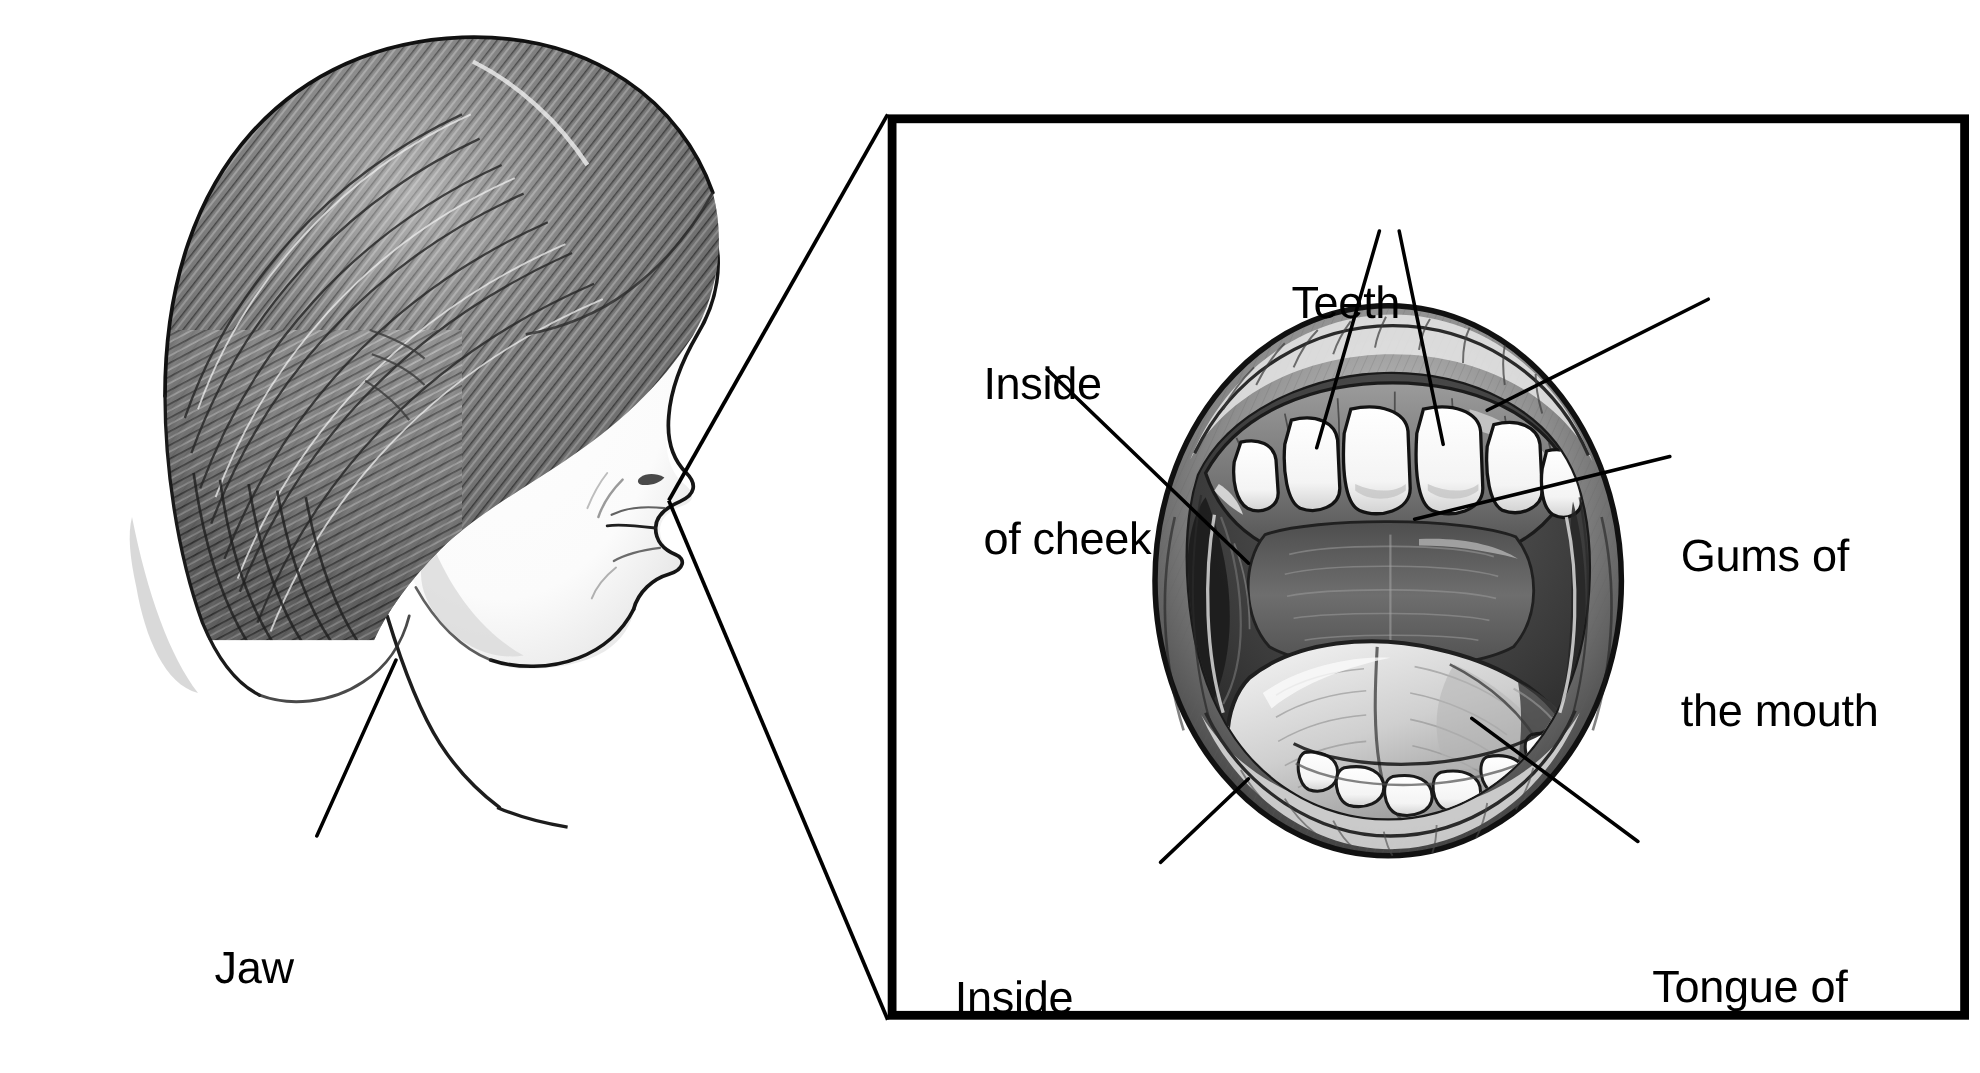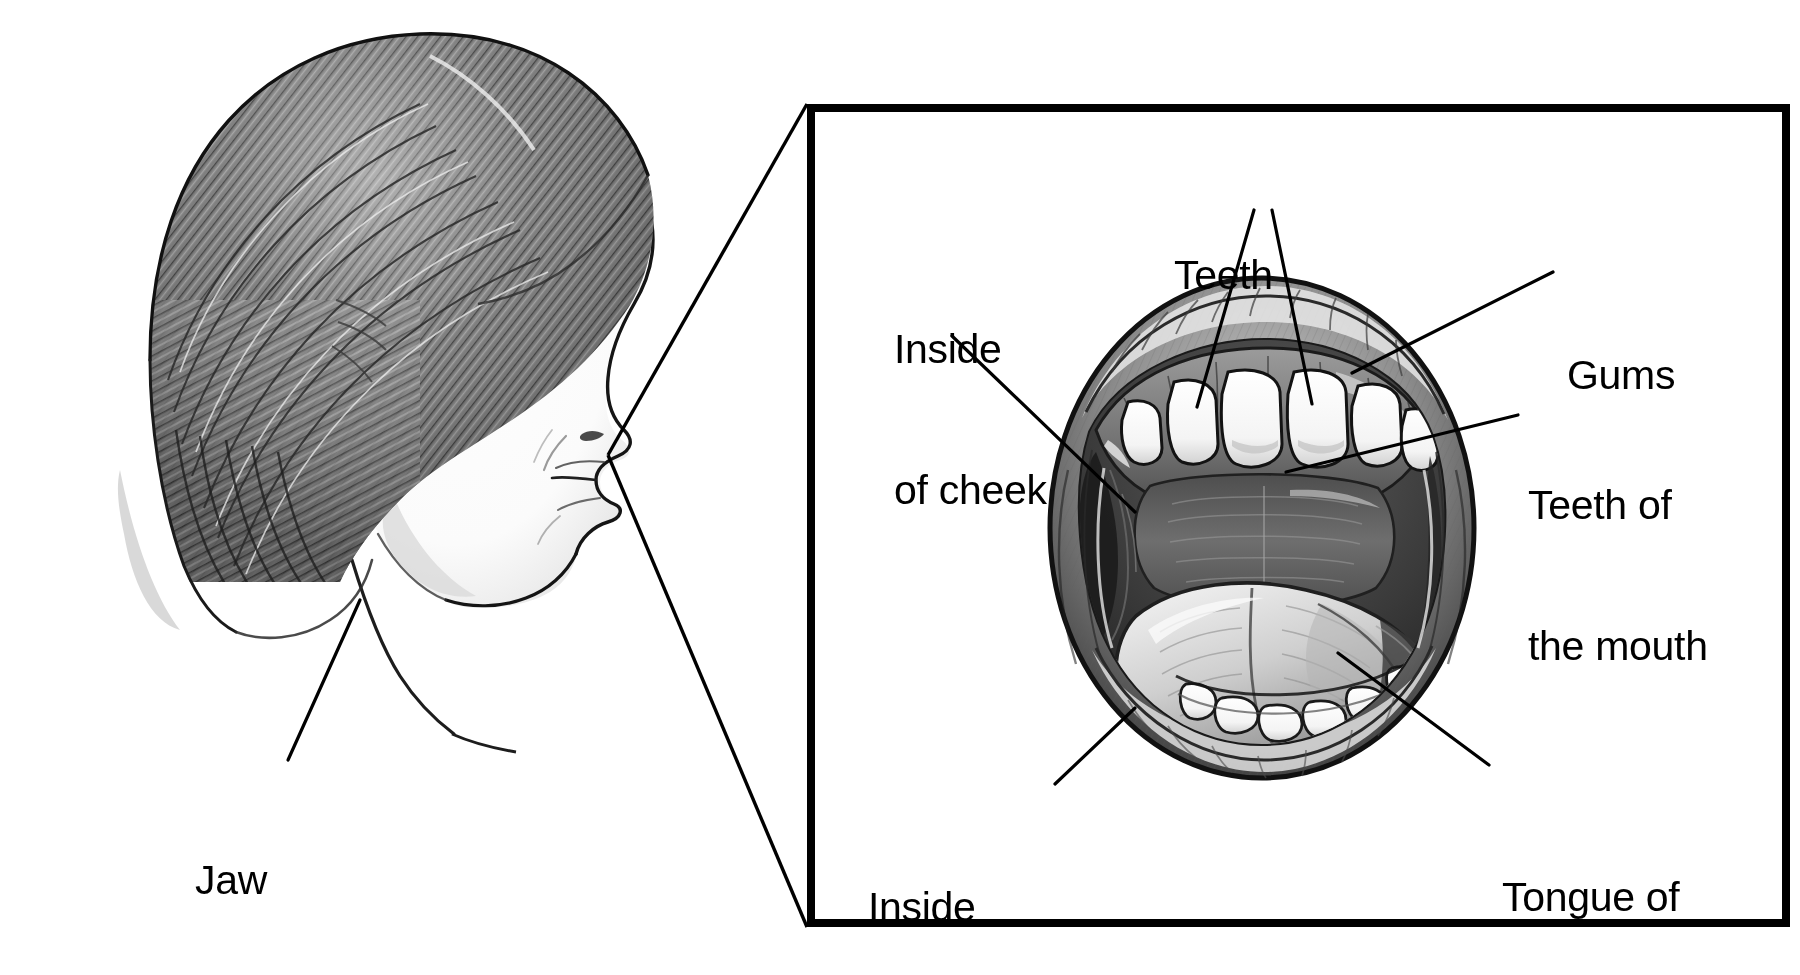--- a/index.html
+++ b/index.html
@@ -442,26 +442,23 @@
 
   <div class="label label-right" style="left:1174px; top:158px;">
     <span class="ln">Teeth</span>
   </div>
 
   <div class="label label-right" style="left:894px; top:232px;">
     <span class="ln">Inside</span>
     <span class="ln">of cheek</span>
   </div>
 
-  <div class="label label-right" style="left:1567px; top:258px;">
-    <span class="ln">Gums</span>
-  </div>
 
   <div class="label label-right" style="left:1528px; top:388px;">
-    <span class="ln">Teeth of</span>
+    <span class="ln">Gums of</span>
     <span class="ln">the mouth</span>
   </div>
 
   <div class="label label-right" style="left:1502px; top:780px;">
     <span class="ln">Tongue of</span>
     
   </div>
 
   <div class="label label-right" style="left:868px; top:790px;">
     <span class="ln">Inside</span>

